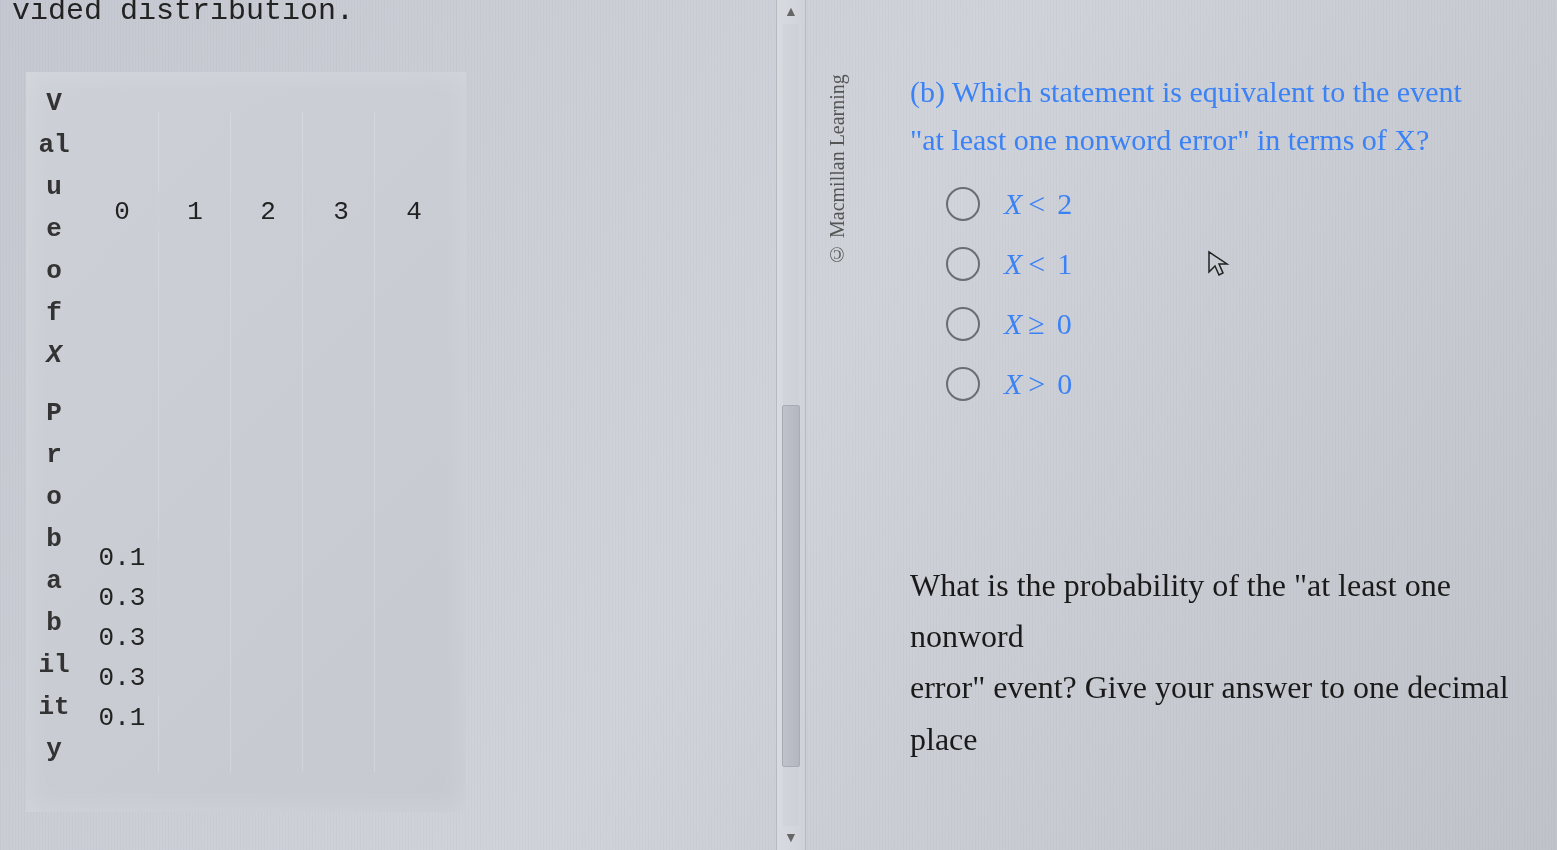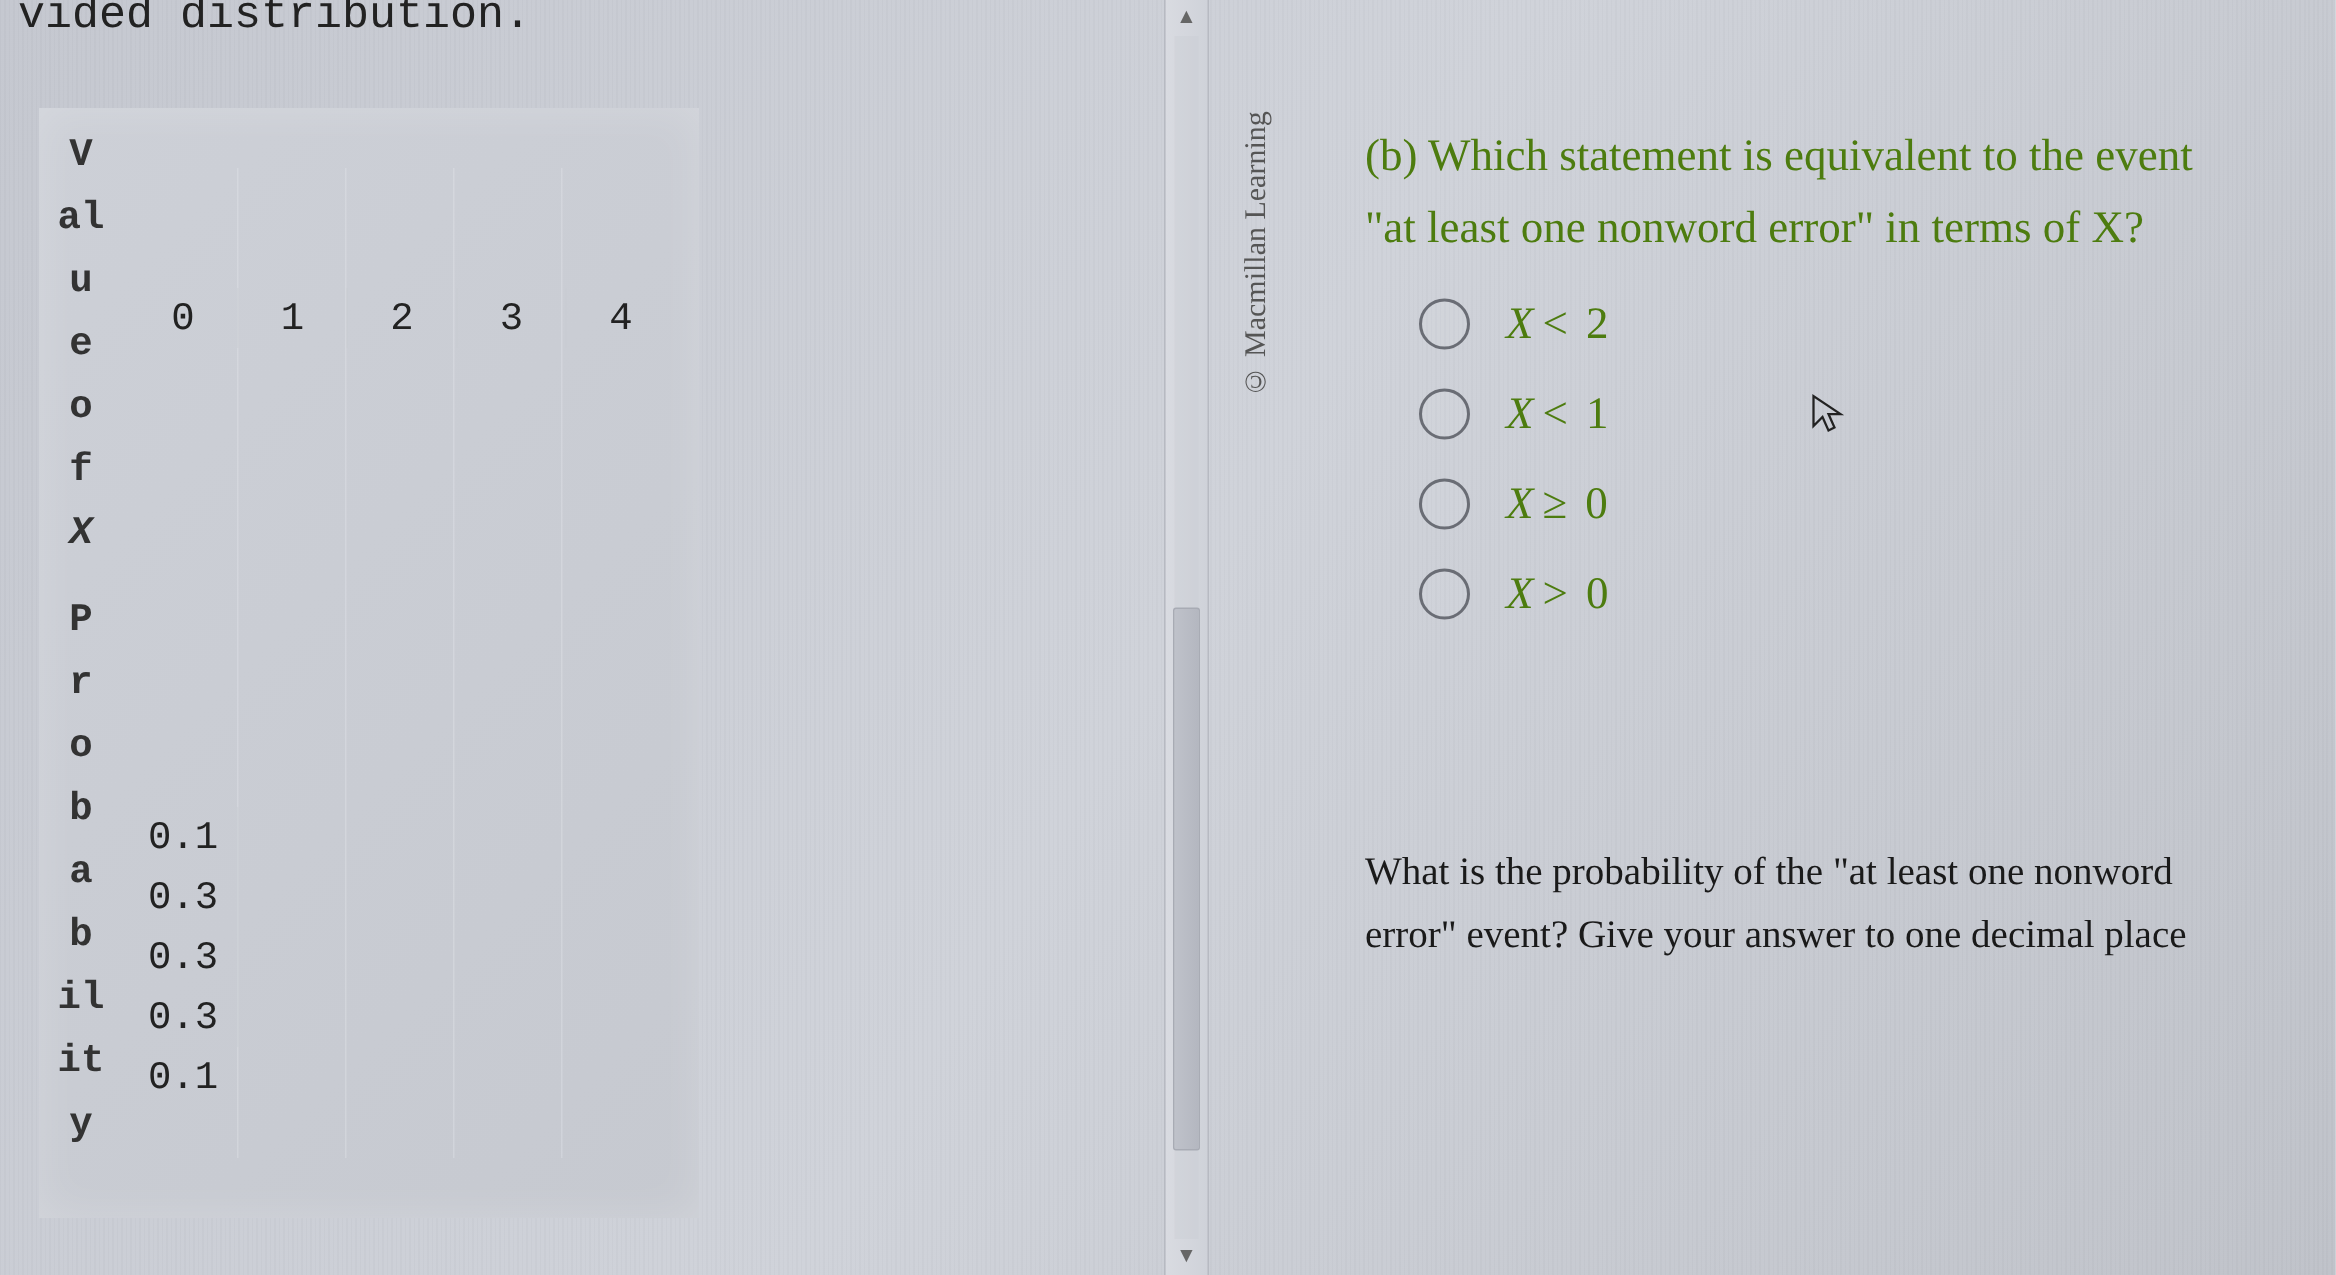--- a/index.html
+++ b/index.html
@@ -147,24 +147,24 @@
     font-size: 20px;
     color: #555;
     writing-mode: vertical-rl;
     transform: rotate(180deg);
     text-align: center;
   }
 
   .right-panel {
     position: absolute;
     left: 910px;
-    top: 80px;
+    top: 68px;
     right: 0;
     font-size: 30px;
-    color: #4d7c0f;
+    color: #3b82f6;
   }
   .question-text {
     line-height: 1.6;
     margin-bottom: 10px;
   }
   .options {
     margin-top: 8px;
     margin-left: 36px;
   }
   .option-row {
@@ -192,21 +192,21 @@
     top: 16px;
     font-size: 26px;
     color: #222;
     font-style: normal;
   }
   .followup {
     position: absolute;
     left: 910px;
     top: 560px;
     right: 0;
-    font-size: 26px;
+    font-size: 32px;
     color: #1a1a1a;
     line-height: 1.6;
   }
 </style>
 </head>
 <body>
 
 <div class="page">
   <div class="moire"></div>
 

